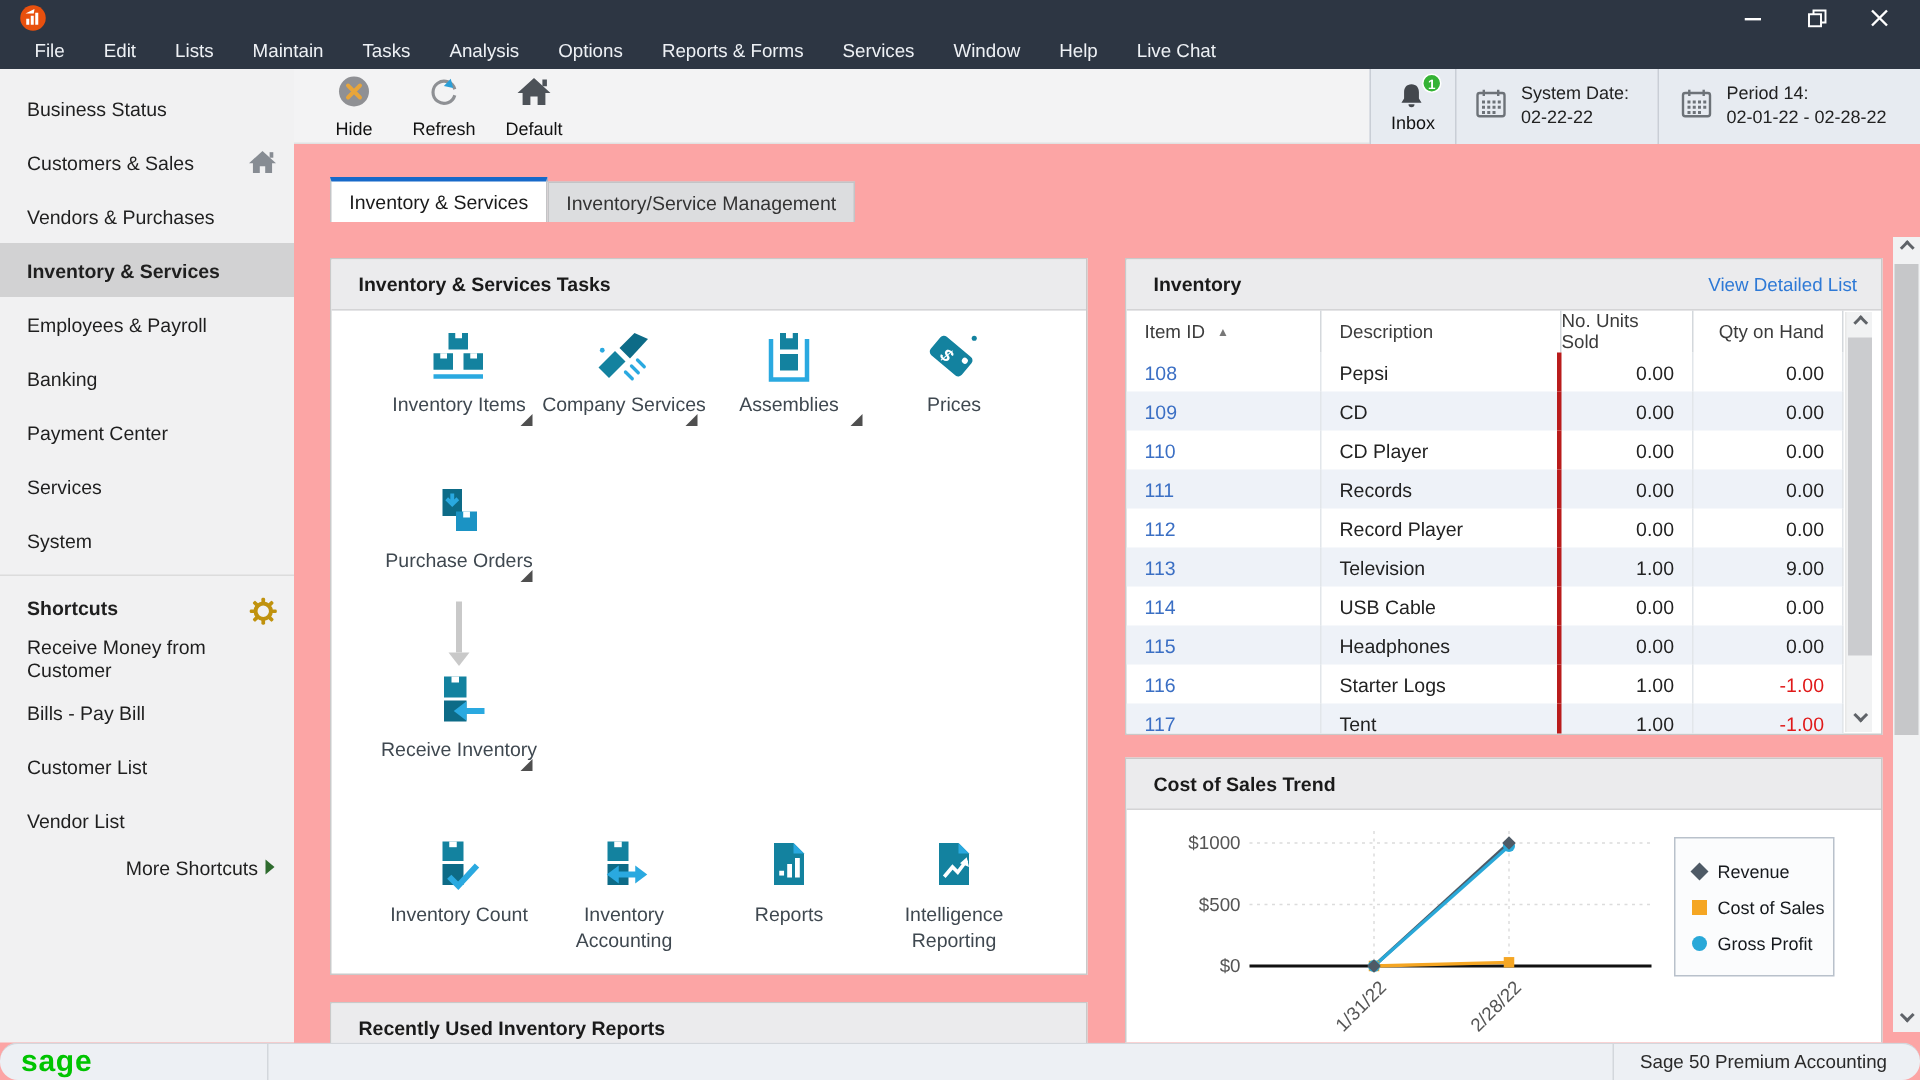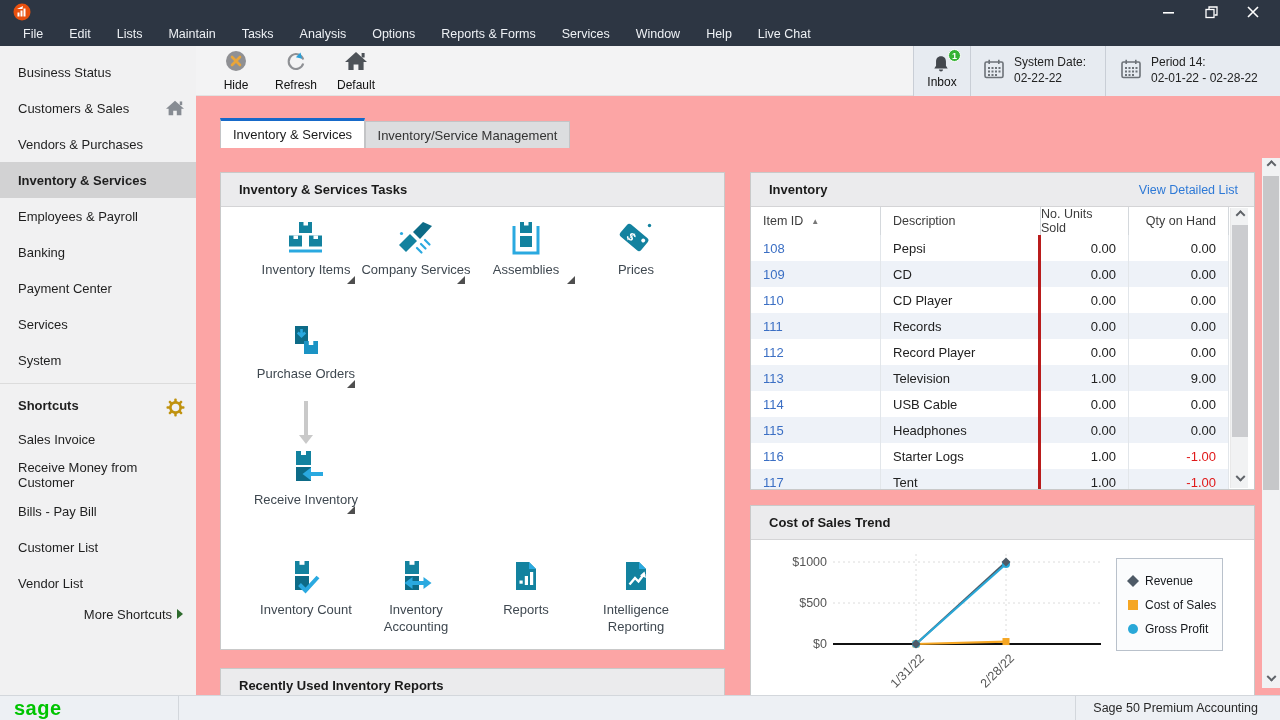--- a/index.html
+++ b/index.html
@@ -95,21 +95,21 @@
 
   
   .chart-body { position:relative; width:503px; height:155px; }
   .legend { position:absolute; left:365px; top:52px; width:107px; height:93px; border:1px solid #b9c1cb; background:#fbfcfd; display:flex; flex-direction:column; justify-content:center; gap:10px; padding-left:11px; }
   .leg-item { display:flex; align-items:center; gap:7px; font-size:12px; color:#16191d; white-space:nowrap; }
   .lm { width:10px; height:10px; flex:none; }
   .lm-diamond { transform:rotate(45deg) scale(0.85); }
   .lm-circle { border-radius:50%; }
 
   
-  .statusbar { position:absolute; left:0; top:695px; width:1280px; height:25px; background:#edf0f4; border-top:1px solid #d3d7dc; z-index:6; }
+  .statusbar { position:absolute; left:0; top:695px; width:1280px; height:25px; background:#edf0f4; border-top:1px solid #d3d7dc; z-index:6;border-radius:12px; }
   .sage-logo { position:absolute; left:14px; top:1px; font-size:20px; font-weight:bold; color:#00c400; letter-spacing:0.5px; }
   .sb-vdiv { position:absolute; top:0; width:1px; height:25px; background:#d3d7dc; }
   .product { position:absolute; right:22px; top:5px; font-size:12.5px; color:#2a2a2a; }
 </style>
 </head>
 <body>
 
 <div class="app">
 
   <div class="titlebar">
@@ -202,21 +202,20 @@
               <rect x="8.7" y="0.5" width="2.6" height="4.2" rx="1" transform="rotate(135 10 10)"></rect>
               <rect x="8.7" y="0.5" width="2.6" height="4.2" rx="1" transform="rotate(180 10 10)"></rect>
               <rect x="8.7" y="0.5" width="2.6" height="4.2" rx="1" transform="rotate(225 10 10)"></rect>
               <rect x="8.7" y="0.5" width="2.6" height="4.2" rx="1" transform="rotate(270 10 10)"></rect>
               <rect x="8.7" y="0.5" width="2.6" height="4.2" rx="1" transform="rotate(315 10 10)"></rect>
             </g>
             <circle cx="10" cy="10" r="5.4" fill="none" stroke="#c0920e" stroke-width="2.8"></circle>
           </svg></span>
     </div>
     <div id="sb-short">
-        <div class="sc-item">Sales Invoice</div>
         <div class="sc-item">Receive Money from Customer</div>
         <div class="sc-item">Bills - Pay Bill</div>
         <div class="sc-item">Customer List</div>
         <div class="sc-item">Vendor List</div>
       </div>
     <div class="more-sc">
       <span>More Shortcuts</span>
       <span class="more-arr"></span>
     </div>
   </div>

